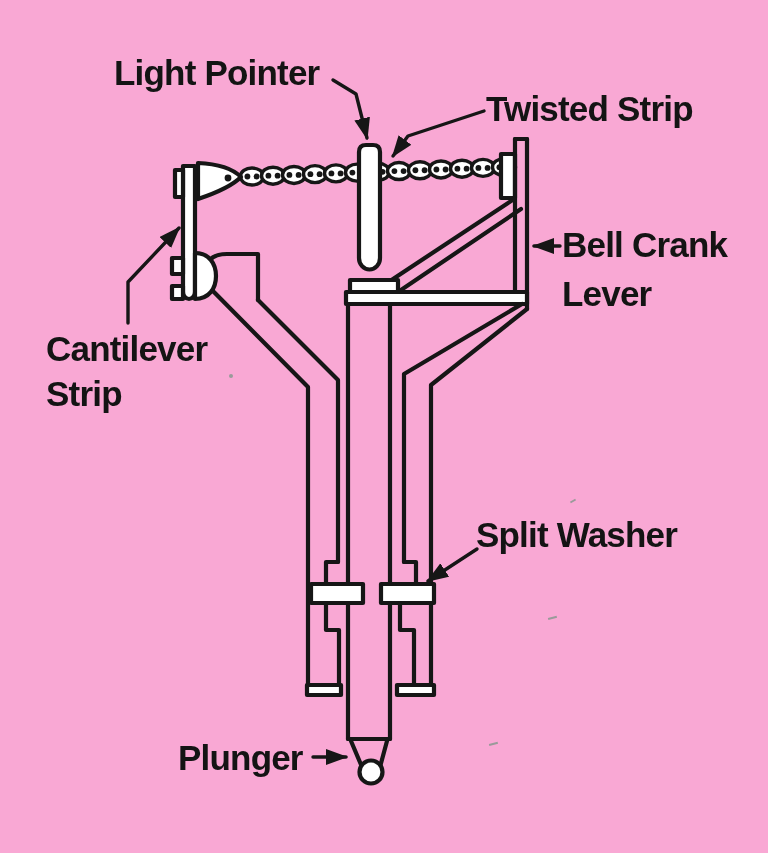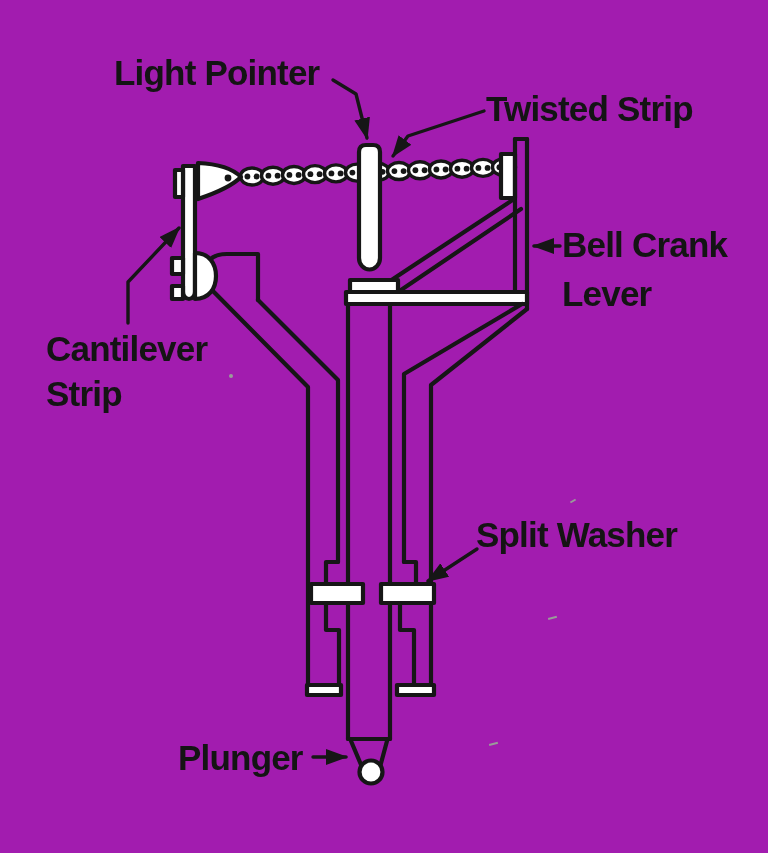--- a/index.html
+++ b/index.html
@@ -1,19 +1,19 @@
 <!DOCTYPE html>
 <html><head>
 <meta charset="utf-8">
 <style>
   html,body{margin:0;padding:0;background:#ffffff;}
   .stage{
     position:relative;
     width:768px;height:853px;
-    background:#a21caf;
+    background:#f9a8d4;
     overflow:hidden;
     font-family:"Liberation Sans", sans-serif;
   }
   svg{display:block;}
   .outline{fill:#ffffff;stroke:#161616;stroke-width:4.2;stroke-linejoin:round;stroke-linecap:round;}
   .line{fill:none;stroke:#161616;stroke-width:4.2;stroke-linejoin:round;stroke-linecap:round;}
   .link{fill:#ffffff;stroke:#161616;stroke-width:3.4;}
   .dot{fill:#161616;stroke:none;}
   .arrow{fill:none;stroke:#161616;stroke-width:3.4;stroke-linejoin:round;stroke-linecap:round;}
   .lbl{

